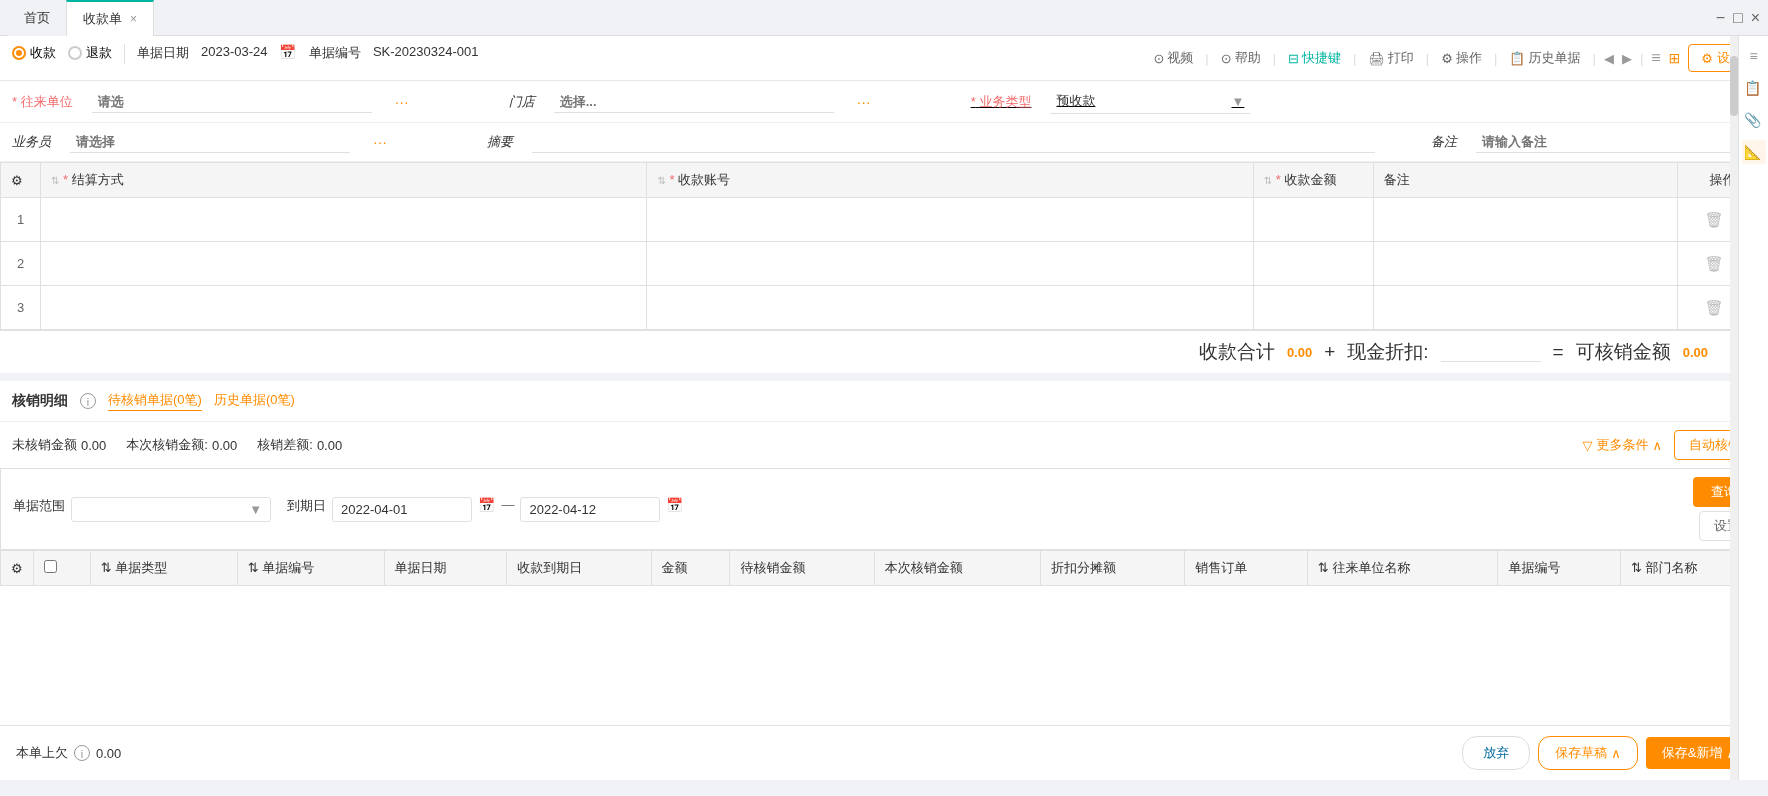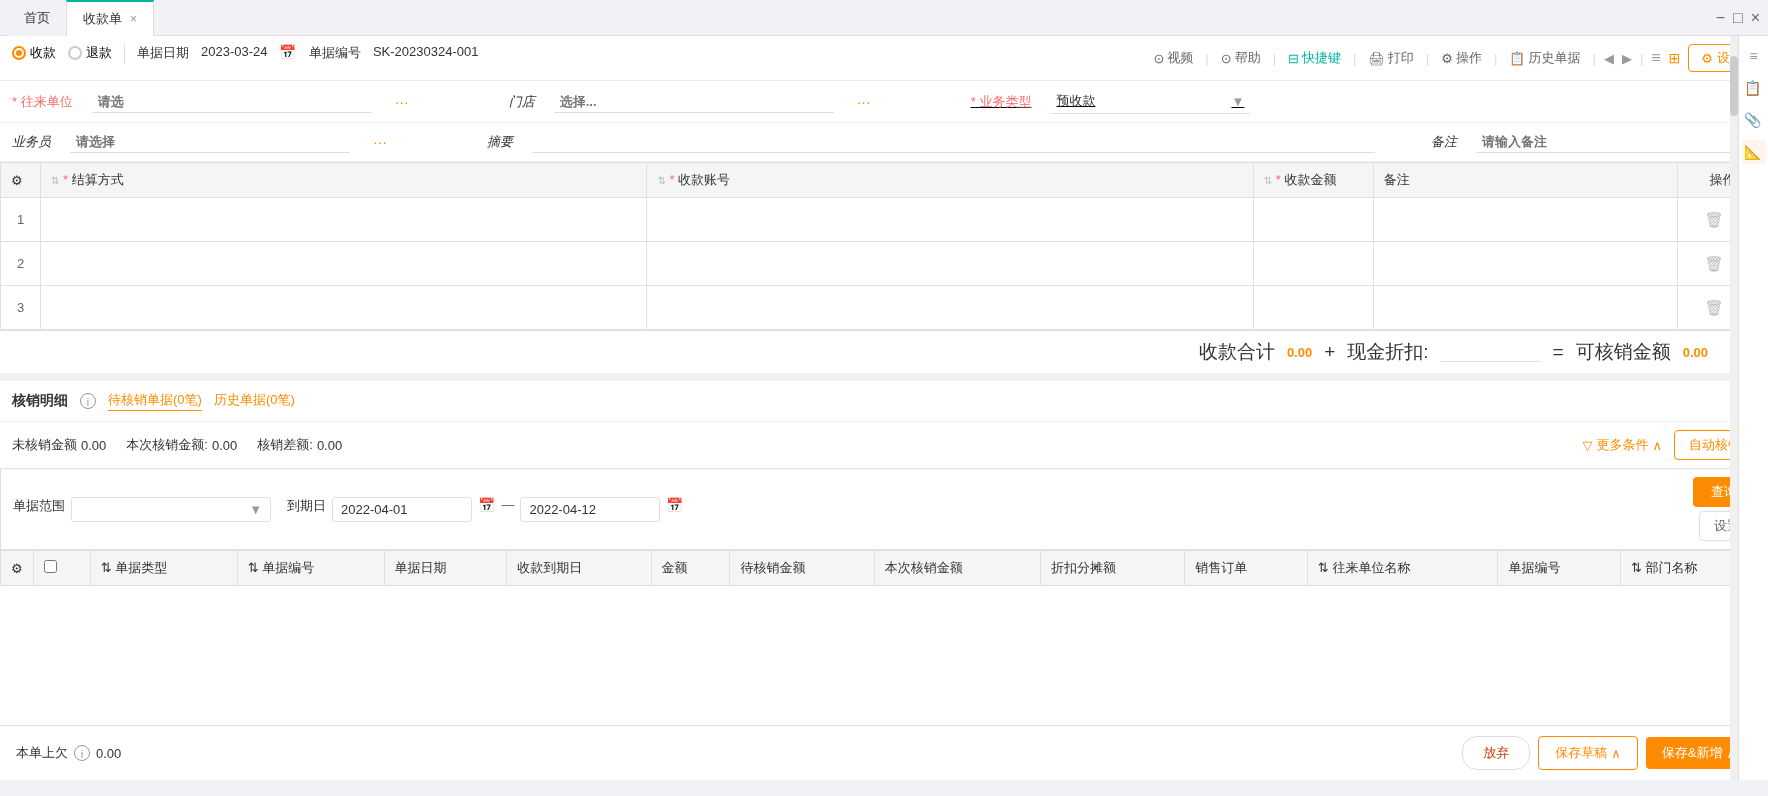--- a/index.html
+++ b/index.html
@@ -188,26 +188,26 @@
 
     
     .bottom-bar {
       display: flex; align-items: center; padding: 10px 16px;
       background: #fff; border-top: 1px solid #e0e0e0;
       justify-content: space-between; flex-shrink: 0; margin-top: auto;
     }
     .bottom-info { display: flex; align-items: center; gap: 6px; color: #333; font-size: 13px; }
     .bottom-actions { display: flex; align-items: center; gap: 8px; }
     .btn-discard {
-      background: #fff; border: 1px solid #ddd; color: #c2410c;
+      background: #fff; border: 1px solid #ddd; color: #0369a1;
       padding: 7px 20px; border-radius: 15px; cursor: pointer; font-size: 13px;
     }
     .btn-draft {
       background: #fff; border: 1px solid #ff8c00; color: #ff8c00;
-      padding: 7px 16px; border-radius: 4px; cursor: pointer; font-size: 13px;
+      padding: 7px 16px; border-radius: 12px; cursor: pointer; font-size: 13px;
       display: flex; align-items: center; gap: 4px;
     }
     .btn-save {
       background: #ff8c00; border: none; color: #fff;
       padding: 7px 16px; border-radius: 4px; cursor: pointer; font-size: 13px;
       display: flex; align-items: center; gap: 4px;
     }
 
     
     .right-sidebar {

